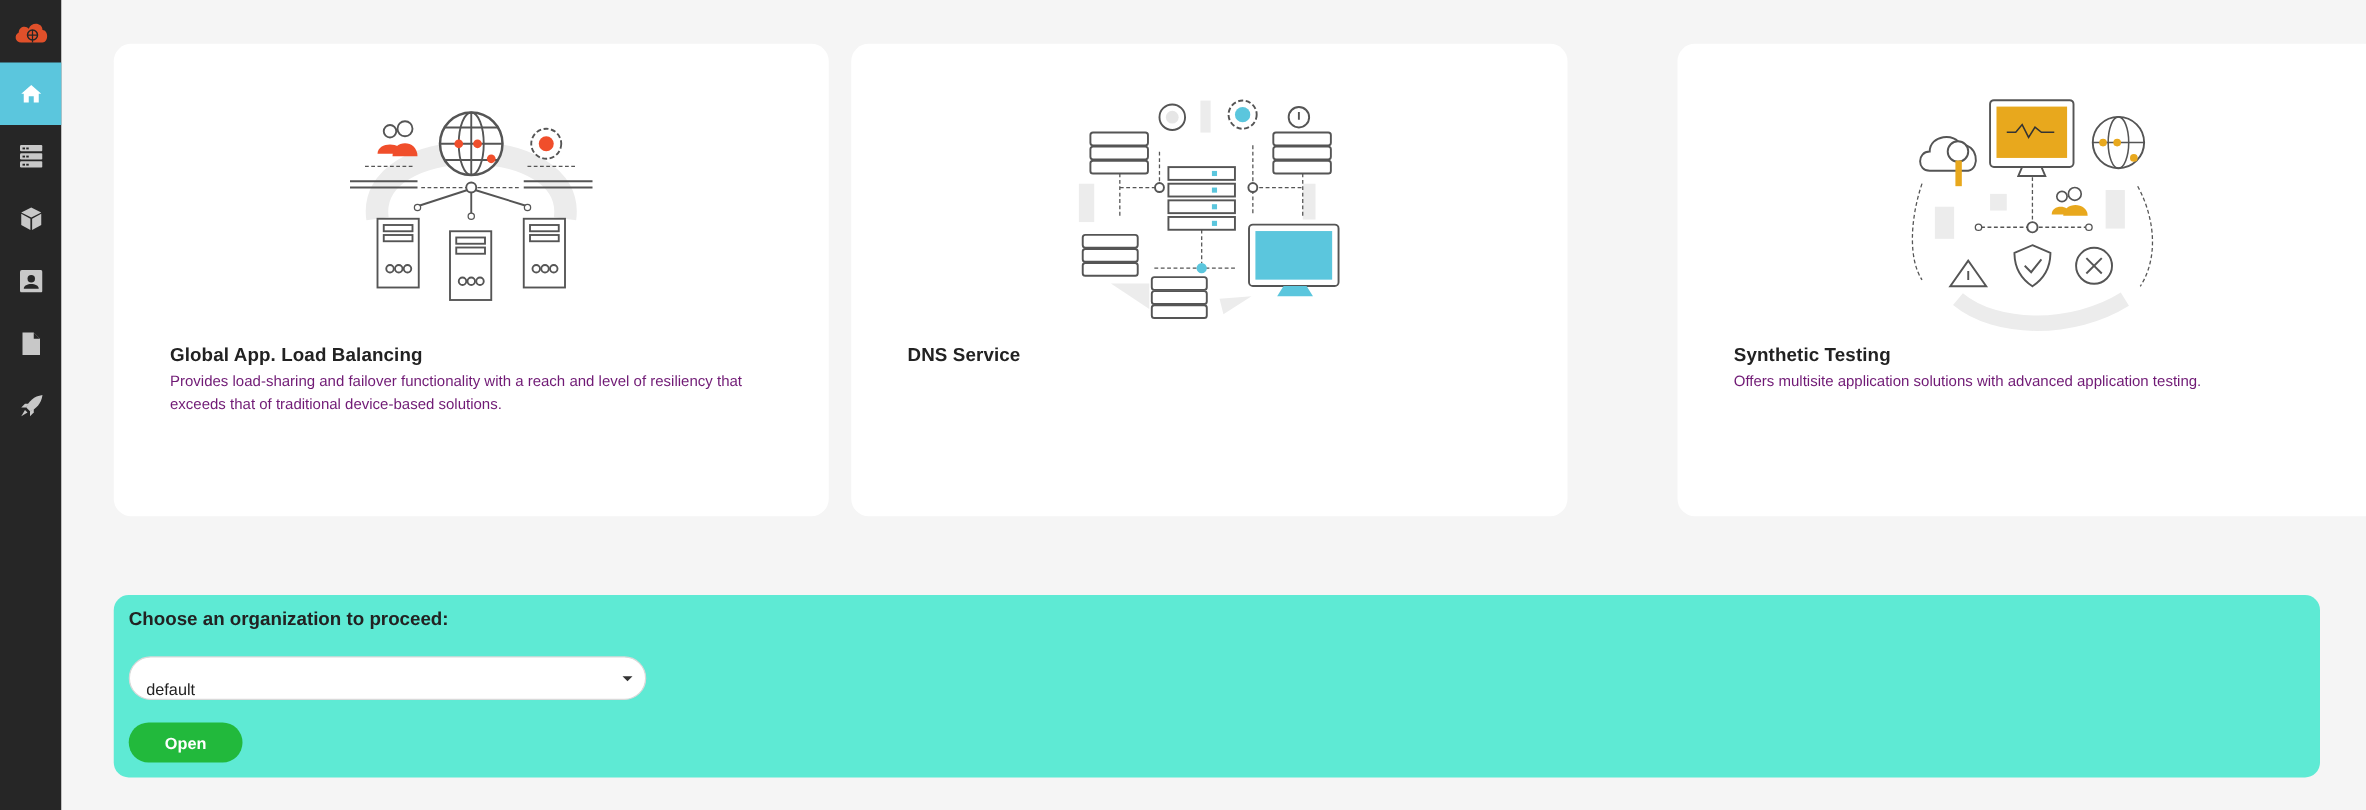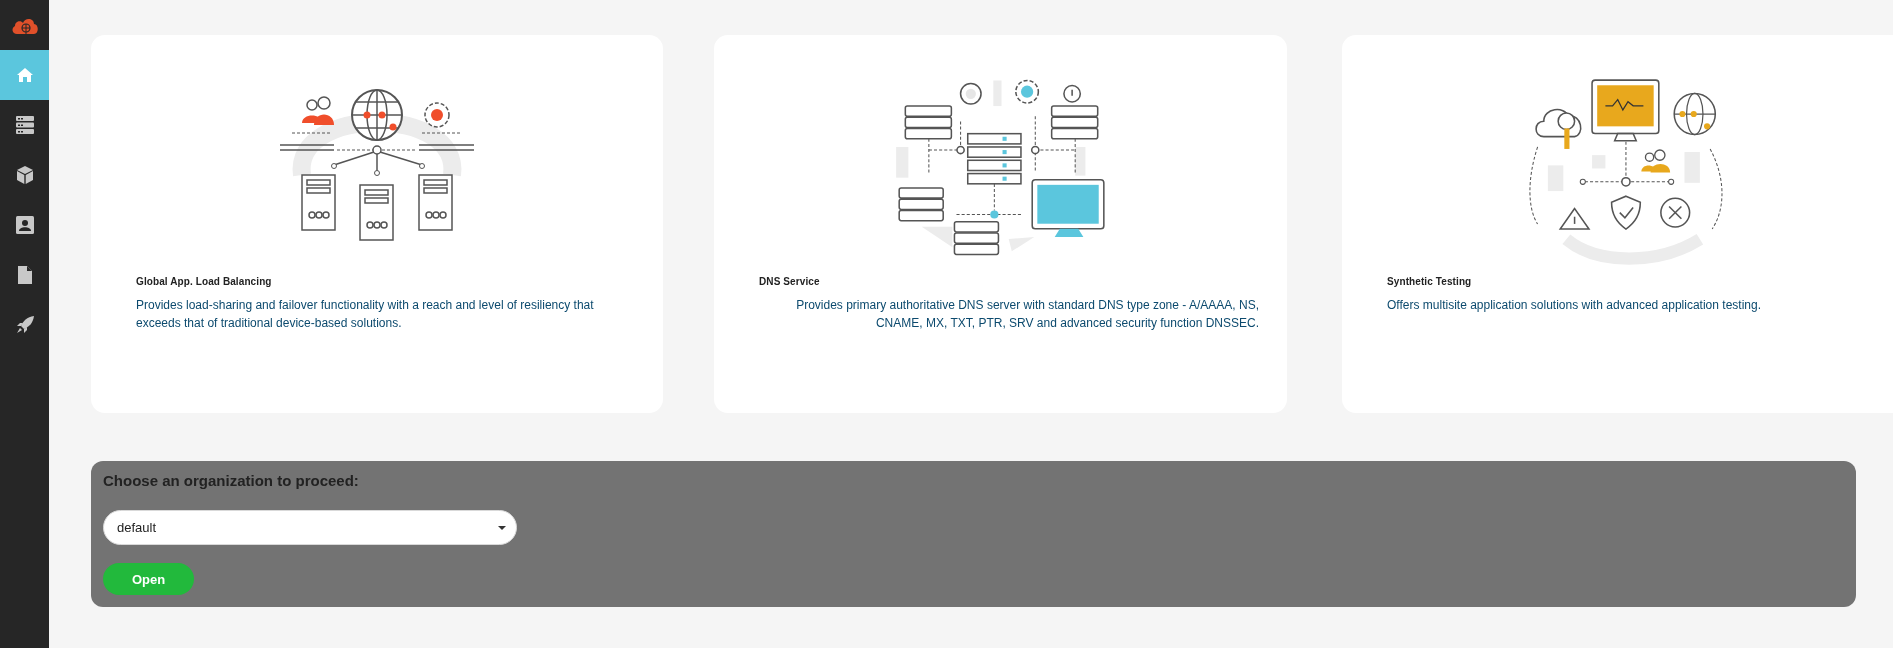--- a/index.html
+++ b/index.html
@@ -5,26 +5,26 @@
   * { box-sizing: border-box; margin: 0; padding: 0; }
   html, body { width: 1893px; height: 648px; overflow: hidden; background: #f5f5f5; font-family: "Liberation Sans", "DejaVu Sans", sans-serif; color: #222; }
   .sidebar { position: absolute; left: 0; top: 0; width: 49px; height: 648px; background: #262626; }
   .side-logo { position: absolute; left: 0; top: 0; width: 49px; height: 49px; display: flex; align-items: center; justify-content: center; }
   .side-item { position: absolute; left: 0; width: 49px; height: 50px; display: flex; align-items: center; justify-content: center; cursor: pointer; }
   .side-item.active { background: #5bc6dd; }
   .side-item svg { display: block; }
 
   .card { position: absolute; top: 35px; height: 378px; background: #fff; border-radius: 14px; }
   .card .illus { position: absolute; left: 50%; top: 40px; width: 220px; height: 190px; transform: translateX(-50%); }
-  .card .title { position: absolute; left: 45px; top: 241px; font-size: 10px; font-weight: bold; color: #222; letter-spacing: 0.1px; }
-  .card .desc { position: absolute; left: 45px; top: 261px; width: 500px; font-size: 12px; line-height: 18px; color: #0c4a6e; }
-
-  .org-panel { position: absolute; left: 91px; top: 461px; width: 1765px; height: 146px; background: #737373; border-radius: 12px; }
+  .card .title { position: absolute; left: 45px; top: 241px; font-size: 15px; font-weight: bold; color: #222; letter-spacing: 0.1px; }
+  .card .desc { position: absolute; left: 45px; top: 261px; width: 500px; font-size: 12px; line-height: 18px; color: #701a75; }
+
+  .org-panel { position: absolute; left: 91px; top: 476px; width: 1765px; height: 146px; background: #5eead4; border-radius: 12px; }
   .org-label { position: absolute; left: 12px; top: 11px; font-size: 15px; font-weight: bold; color: #222; }
-  .org-select { position: absolute; left: 12px; top: 49px; width: 414px; height: 35px; border: 1px solid #d9d9d9; border-radius: 18px; background: #fff; display: flex; align-items: center; padding-left: 13px; font-size: 13px; color: #222; cursor: pointer; }
+  .org-select { position: absolute; left: 12px; top: 49px; width: 414px; height: 35px; border: 1px solid #d9d9d9; border-radius: 18px; background: #fff; display: flex; align-items: flex-end; padding-left: 13px; font-size: 13px; color: #222; cursor: pointer; }
   .org-select .caret { position: absolute; right: 10px; top: 15px; width: 0; height: 0; border-left: 4px solid transparent; border-right: 4px solid transparent; border-top: 4px solid #333; }
   .open-btn { position: absolute; left: 12px; top: 102px; width: 91px; height: 32px; border-radius: 16px; background: #22b93c; color: #fff; border: none; font-size: 13px; font-weight: bold; font-family: "Liberation Sans", sans-serif; cursor: pointer; }
 </style>
 </head>
 <body>
 
 <div class="sidebar">
   <div class="side-logo">
     <svg width="30" height="22" viewBox="0 0 30 22">
       <path d="M7 20 C2 20 1 14 5 12 C5 7 11 6 13 9 C15 3 24 4 24 10 C29 10 29 20 24 20 Z" fill="#e0502a"></path>
@@ -132,21 +132,21 @@
         <circle cx="112" cy="150" r="3"></circle>
       <circle cx="157" cy="140" r="3"></circle>
         <circle cx="164" cy="140" r="3"></circle>
         <circle cx="171" cy="140" r="3"></circle>
     </g>
   </svg>
   <div class="title">Global App. Load Balancing</div>
   <div class="desc">Provides load-sharing and failover functionality with a reach and level of resiliency that exceeds that of traditional device-based solutions.</div>
 </div>
 
-<div class="card" style="left:714px; width:573px;text-align:right;">
+<div class="card" style="left:681px; width:573px;">
   <svg class="illus" viewBox="0 0 215 185">
     <rect x="100" y="5" width="8" height="25" fill="#ececec"></rect>
     <rect x="5" y="70" width="12" height="30" fill="#ececec"></rect>
     <rect x="180" y="70" width="10" height="28" fill="#ececec"></rect>
     <path d="M30 148 L60 168 L60 148 Z" fill="#ececec"></path>
     <path d="M115 160 L140 158 L118 172 Z" fill="#ececec"></path>
     <circle cx="78" cy="18" r="10" fill="none" stroke="#555" stroke-width="1.5"></circle>
     <circle cx="78" cy="18" r="5" fill="#e6e6e6"></circle>
     <circle cx="133" cy="16" r="11" fill="none" stroke="#555" stroke-width="1.5" stroke-dasharray="4 2"></circle>
     <circle cx="133" cy="16" r="6" fill="#5bc6dd"></circle>
@@ -187,21 +187,20 @@
         <line x1="141" y1="40" x2="141" y2="95"></line>
         <line x1="180" y1="62" x2="180" y2="95"></line>
       <line x1="101" y1="106" x2="101" y2="132"></line>
         <line x1="64" y1="136" x2="128" y2="136"></line>
     </g>
     <circle cx="68" cy="73" r="3.5" fill="#fff" stroke="#555" stroke-width="1.5"></circle>
     <circle cx="141" cy="73" r="3.5" fill="#fff" stroke="#555" stroke-width="1.5"></circle>
     <circle cx="101" cy="136" r="4" fill="#5bc6dd"></circle>
   </svg>
   <div class="title">DNS Service</div>
-  <div class="desc">Provides primary authoritative DNS server with standard DNS type zone - A/AAAA, NS, CNAME, MX, TXT, PTR, SRV and advanced security function DNSSEC.</div>
 </div>
 
 <div class="card" style="left:1342px; width:572px;">
   <svg class="illus" viewBox="0 0 200 185">
     <path d="M40 160 C70 185 130 185 170 160" fill="none" stroke="#ececec" stroke-width="12"></path>
     <rect x="22" y="88" width="15" height="25" fill="#ececec"></rect>
       <rect x="65" y="78" width="13" height="13" fill="#ececec"></rect>
       <rect x="155" y="75" width="15" height="30" fill="#ececec"></rect>
     <rect x="65" y="5" width="65" height="52" rx="3" fill="#fff" stroke="#555" stroke-width="1.5"></rect>
     <rect x="70" y="10" width="55" height="40" fill="#e8a81d"></rect>

